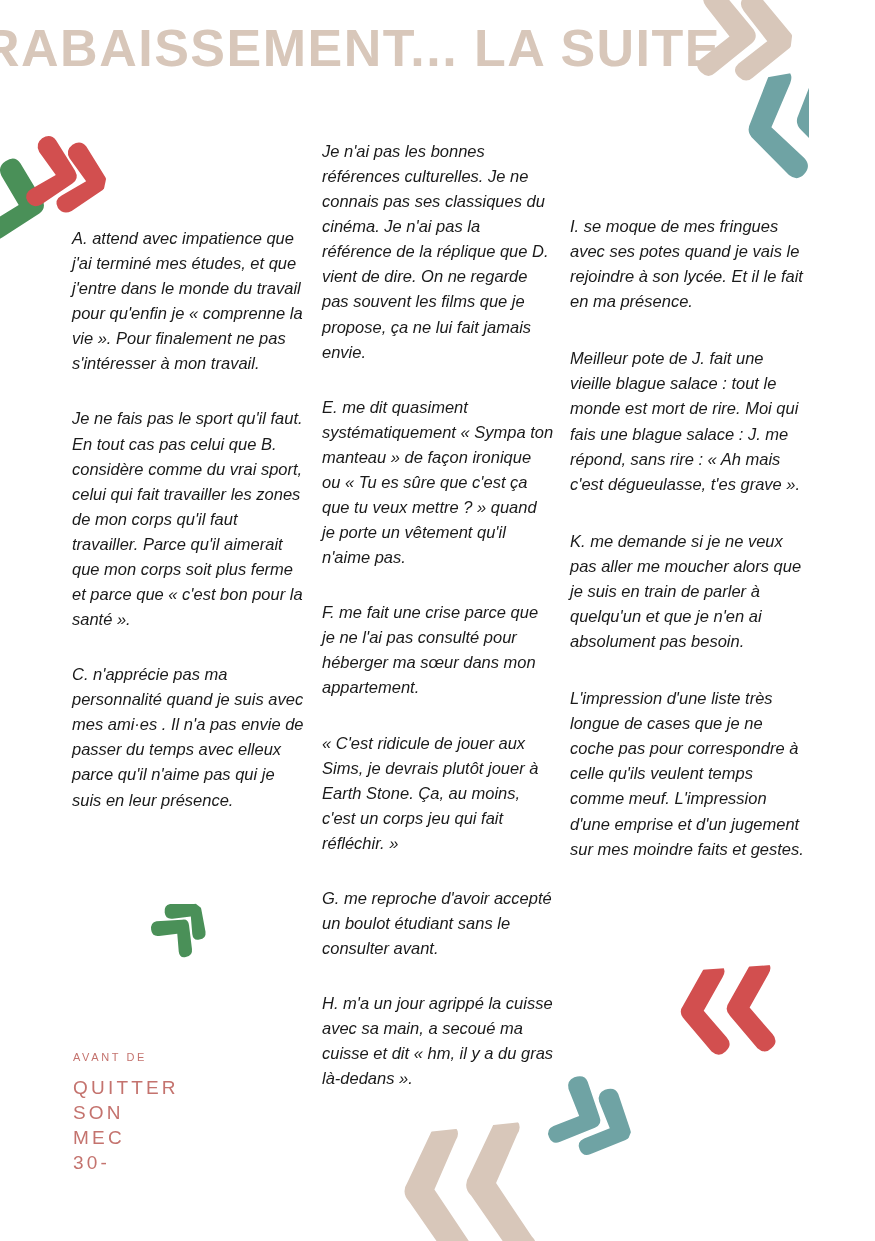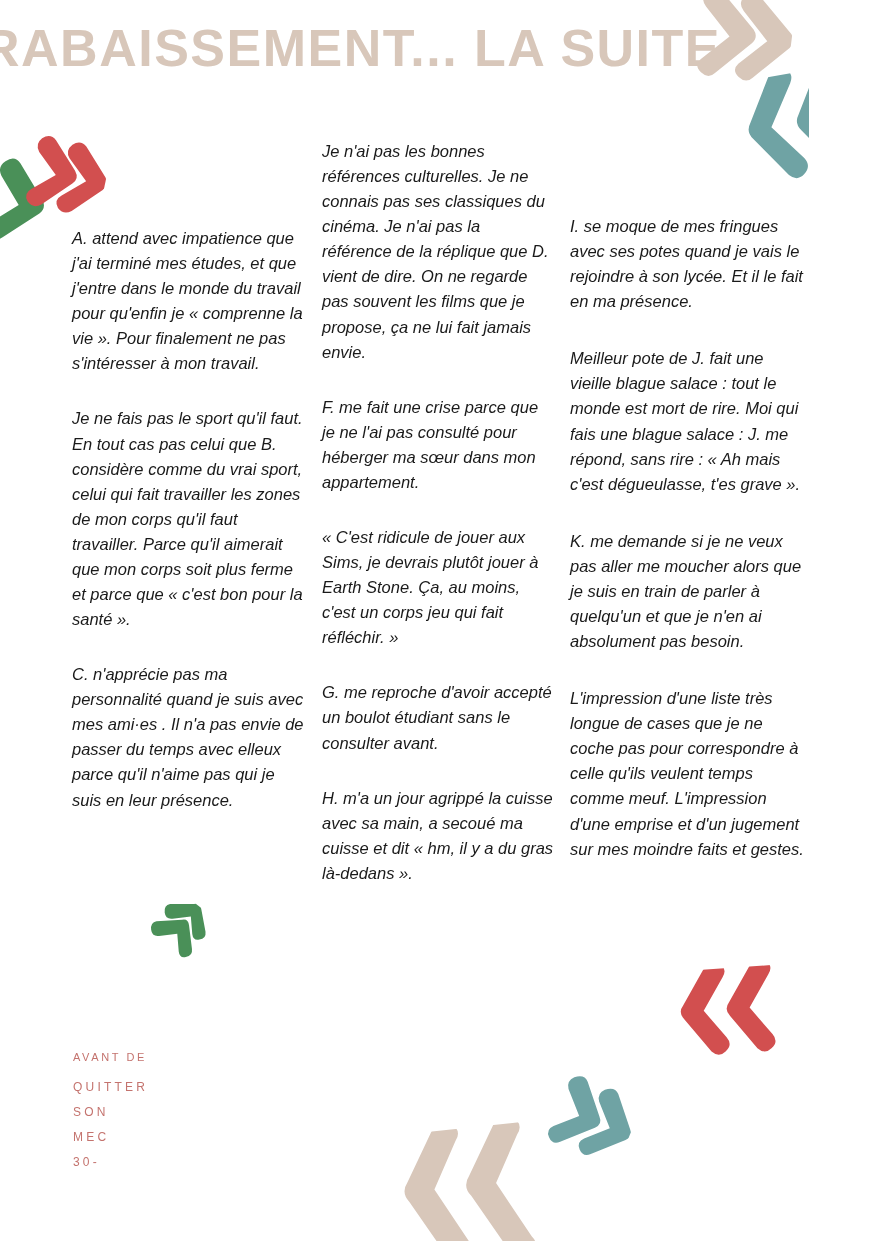--- a/index.html
+++ b/index.html
@@ -57,21 +57,21 @@
     color: #c4736e;
     font-style: normal;
   }
   .footer-kicker {
     font-size: 11px;
     letter-spacing: 2.6px;
     line-height: 1;
     margin-bottom: 12px;
   }
   .footer-big {
-    font-size: 12px;
+    font-size: 19px;
     letter-spacing: 3.2px;
     line-height: 25px;
   }
 
   
   .quote {
     position: absolute;
     line-height: 0;
   }
   .quote svg { display: block; }
@@ -155,20 +155,21 @@
   </div>
 
   <div class="col col-left">
     <p class="para">A. attend avec impatience que j'ai terminé mes études, et que j'entre dans le monde du travail pour qu'enfin je « comprenne la vie ». Pour finalement ne pas s'intéresser à mon travail.</p>
     <p class="para">Je ne fais pas le sport qu'il faut. En tout cas pas celui que B. considère comme du vrai sport, celui qui fait travailler les zones de mon corps qu'il faut travailler. Parce qu'il aimerait que mon corps soit plus ferme et parce que « c'est bon pour la santé ».</p>
     <p class="para">C. n'apprécie pas ma personnalité quand je suis avec mes ami·es . Il n'a pas envie de passer du temps avec elleux parce qu'il n'aime pas qui je suis en leur présence.</p>
   </div>
 
   <div class="col col-mid">
     <p class="para">Je n'ai pas les bonnes références culturelles. Je ne connais pas ses classiques du cinéma. Je n'ai pas la référence de la réplique que D. vient de dire. On ne regarde pas souvent les films que je propose, ça ne lui fait jamais envie.</p>
+    <p class="para">E. me dit quasiment systématiquement « Sympa ton manteau » de façon ironique ou « Tu es sûre que c'est ça que tu veux mettre ? » quand je porte un vêtement qu'il n'aime pas.</p>
     <p class="para">F. me fait une crise parce que je ne l'ai pas consulté pour héberger ma sœur dans mon appartement.</p>
     <p class="para">« C'est ridicule de jouer aux Sims, je devrais plutôt jouer à Earth Stone. Ça, au moins, c'est un corps jeu qui fait réfléchir. »</p>
     <p class="para">G. me reproche d'avoir accepté un boulot étudiant sans le consulter avant.</p>
     <p class="para">H. m'a un jour agrippé la cuisse avec sa main, a secoué ma cuisse et dit « hm, il y a du gras là-dedans ».</p>
   </div>
 
   <div class="col col-right">
     <p class="para">I. se moque de mes fringues avec ses potes quand je vais le rejoindre à son lycée. Et il le fait en ma présence.</p>
     <p class="para">Meilleur pote de J. fait une vieille blague salace : tout le monde est mort de rire. Moi qui fais une blague salace : J. me répond, sans rire :  « Ah mais c'est dégueulasse, t'es grave ».</p>
     <p class="para">K. me demande si je ne veux pas aller me moucher alors que je suis en train de parler à quelqu'un et que je n'en ai absolument pas besoin.</p>

